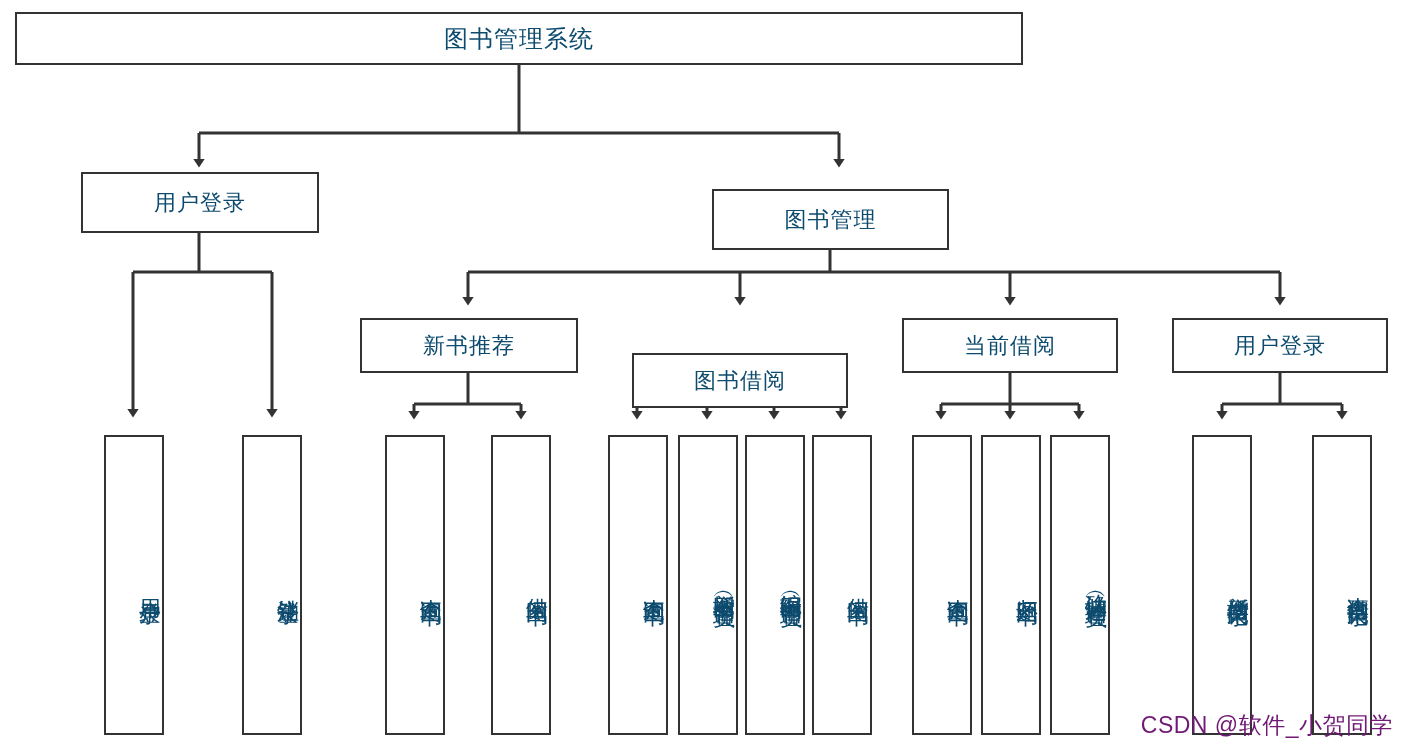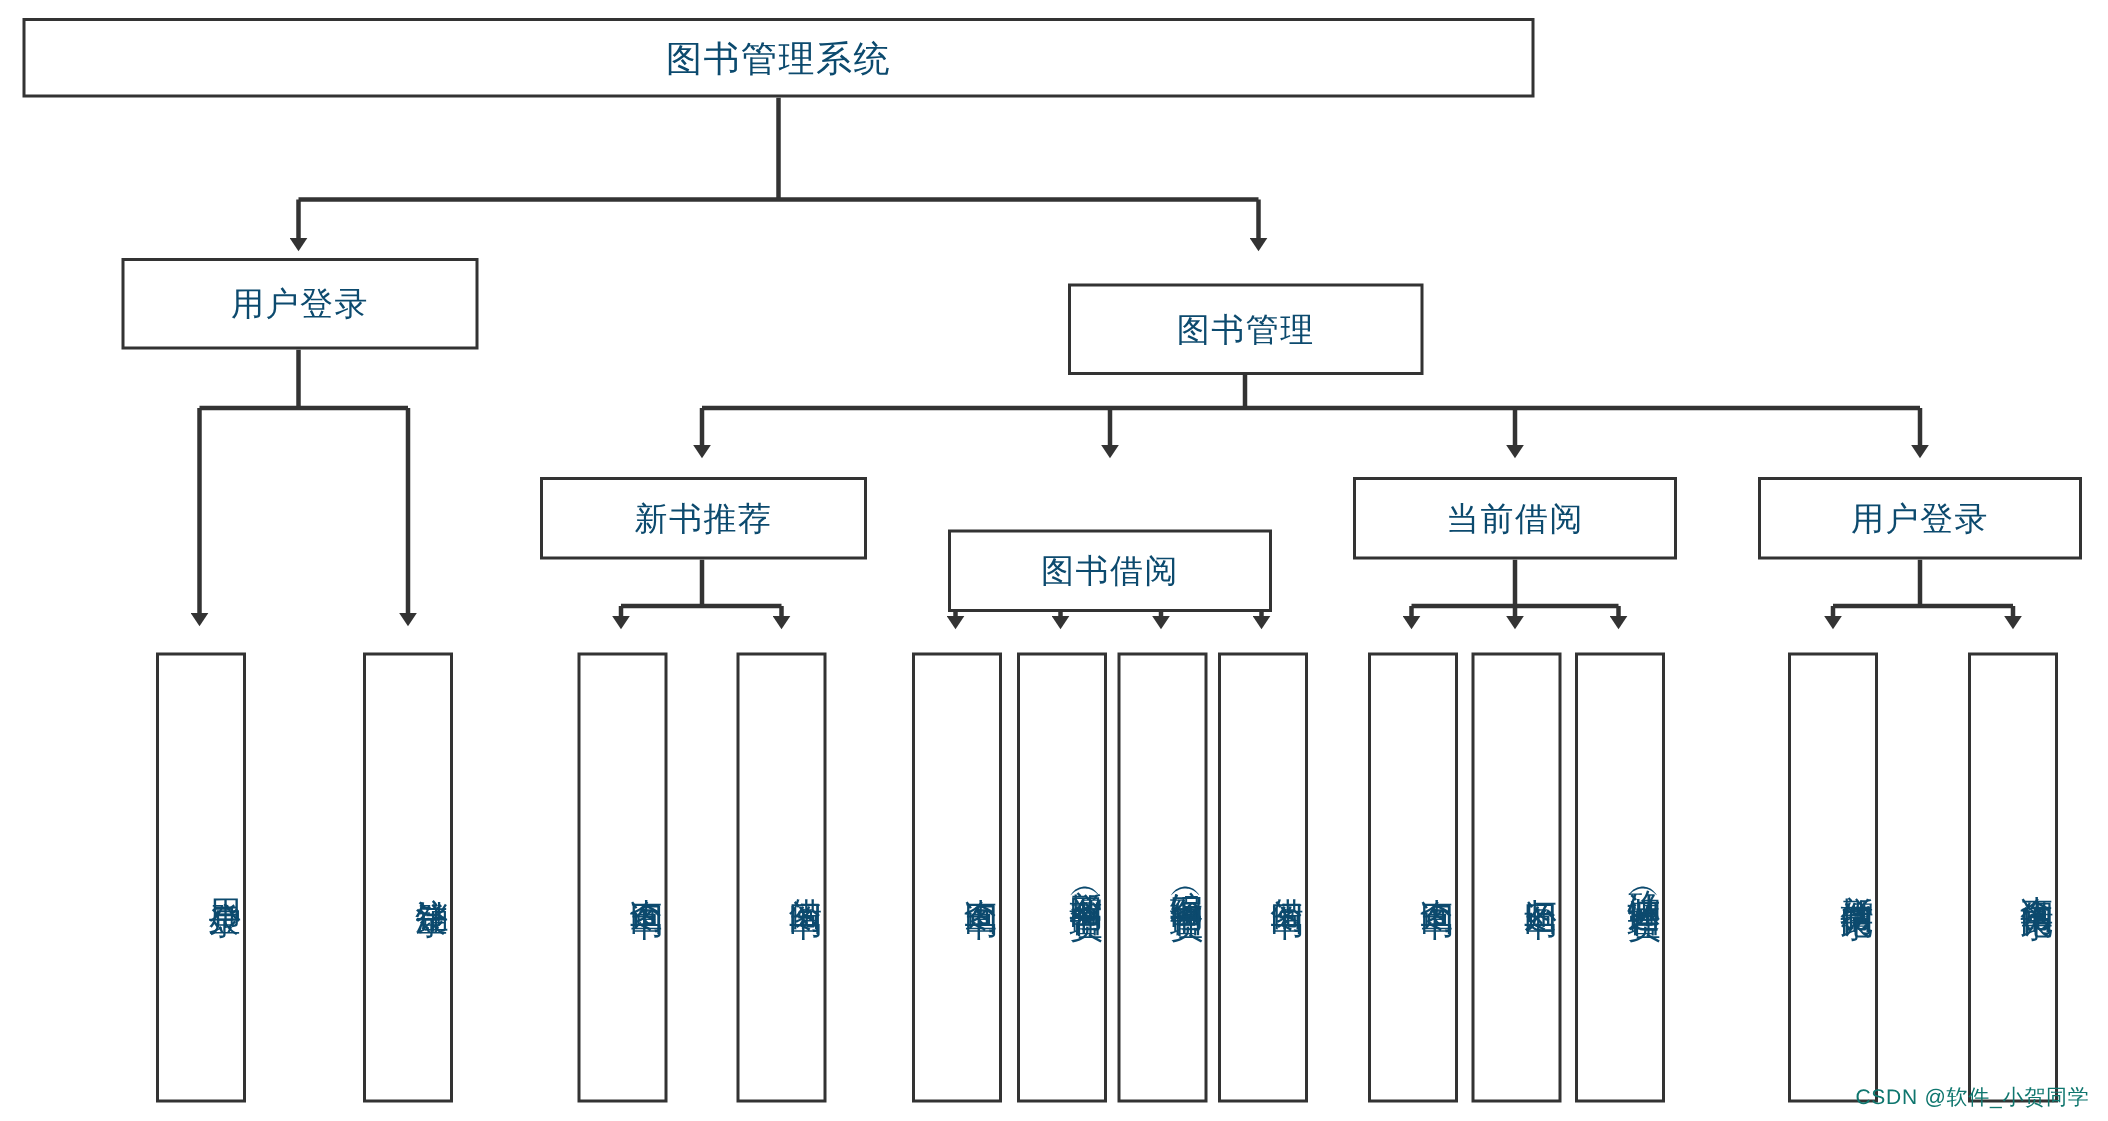--- a/index.html
+++ b/index.html
@@ -54,22 +54,22 @@
   .node.vertical > .vlabel {
     writing-mode: vertical-rl;
     text-orientation: upright;
     white-space: nowrap;
   }
   .node.root {
     font-size: 24px;
   }
   .watermark {
     position: absolute;
-    color: #0f766e;
-    font-size: 14px;
+    color: #701a75;
+    font-size: 23px;
     letter-spacing: 0.5px;
     white-space: nowrap;
     user-select: none;
   }
 </style>
 </head>
 <body>
 
 <div id="diagram-root">
 

